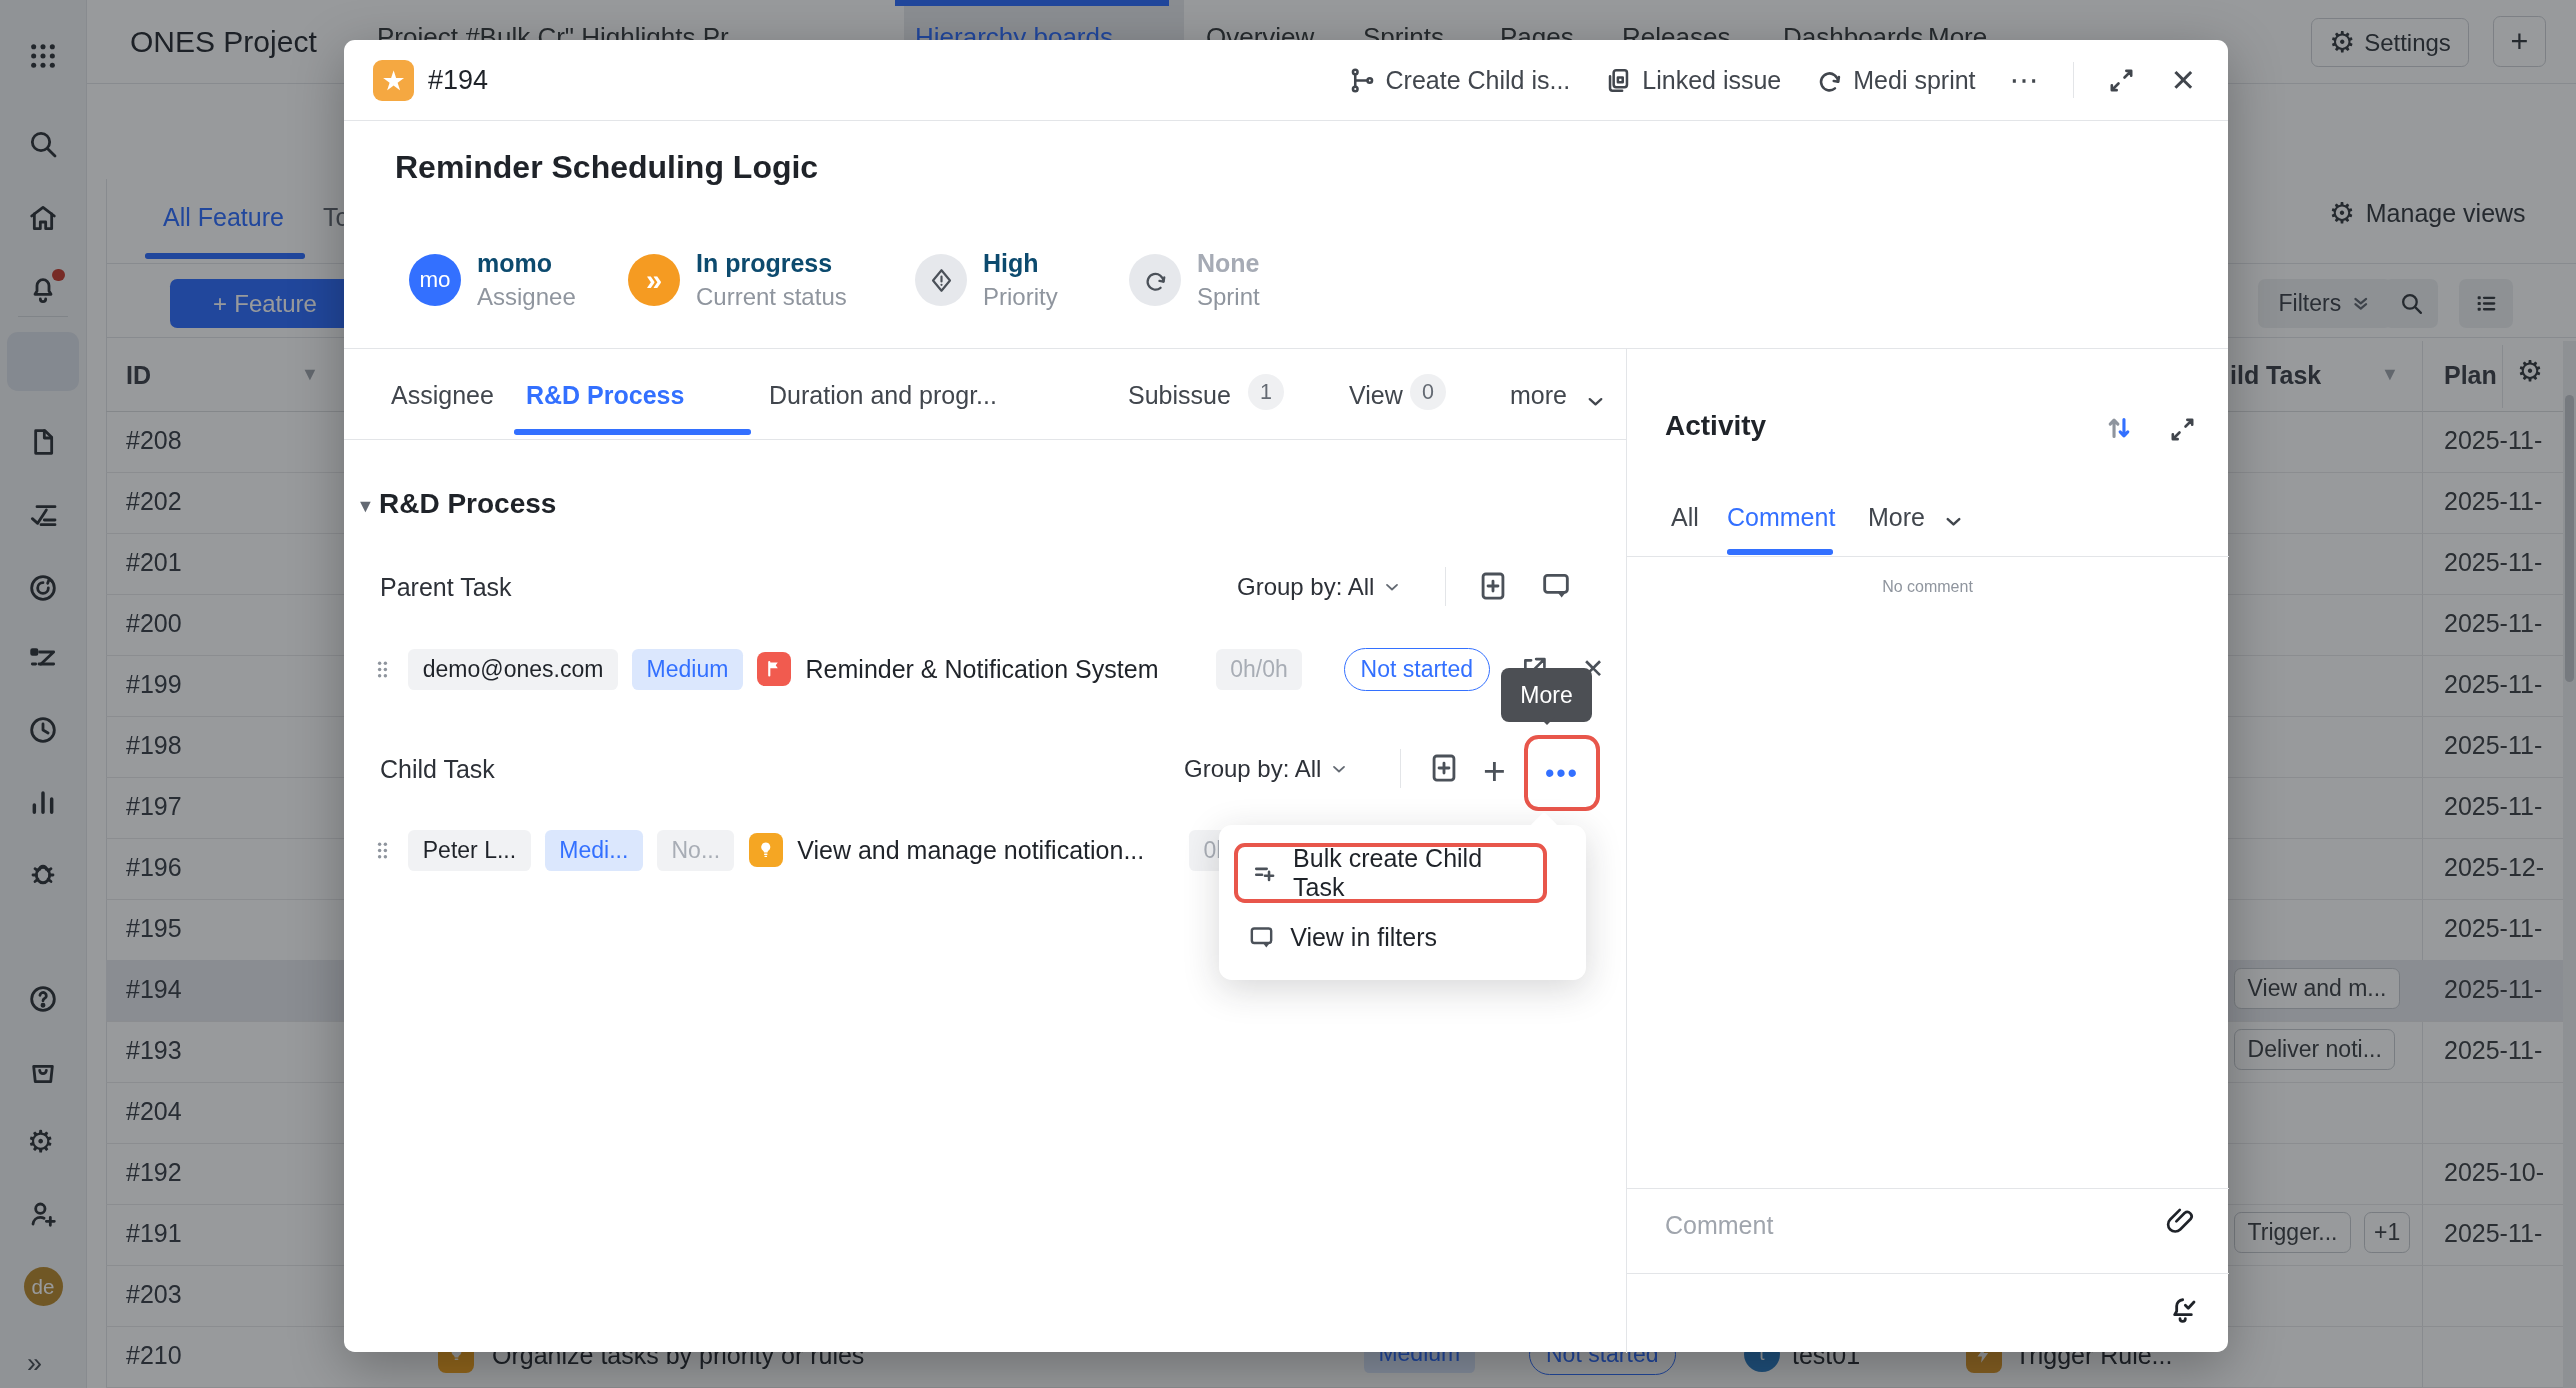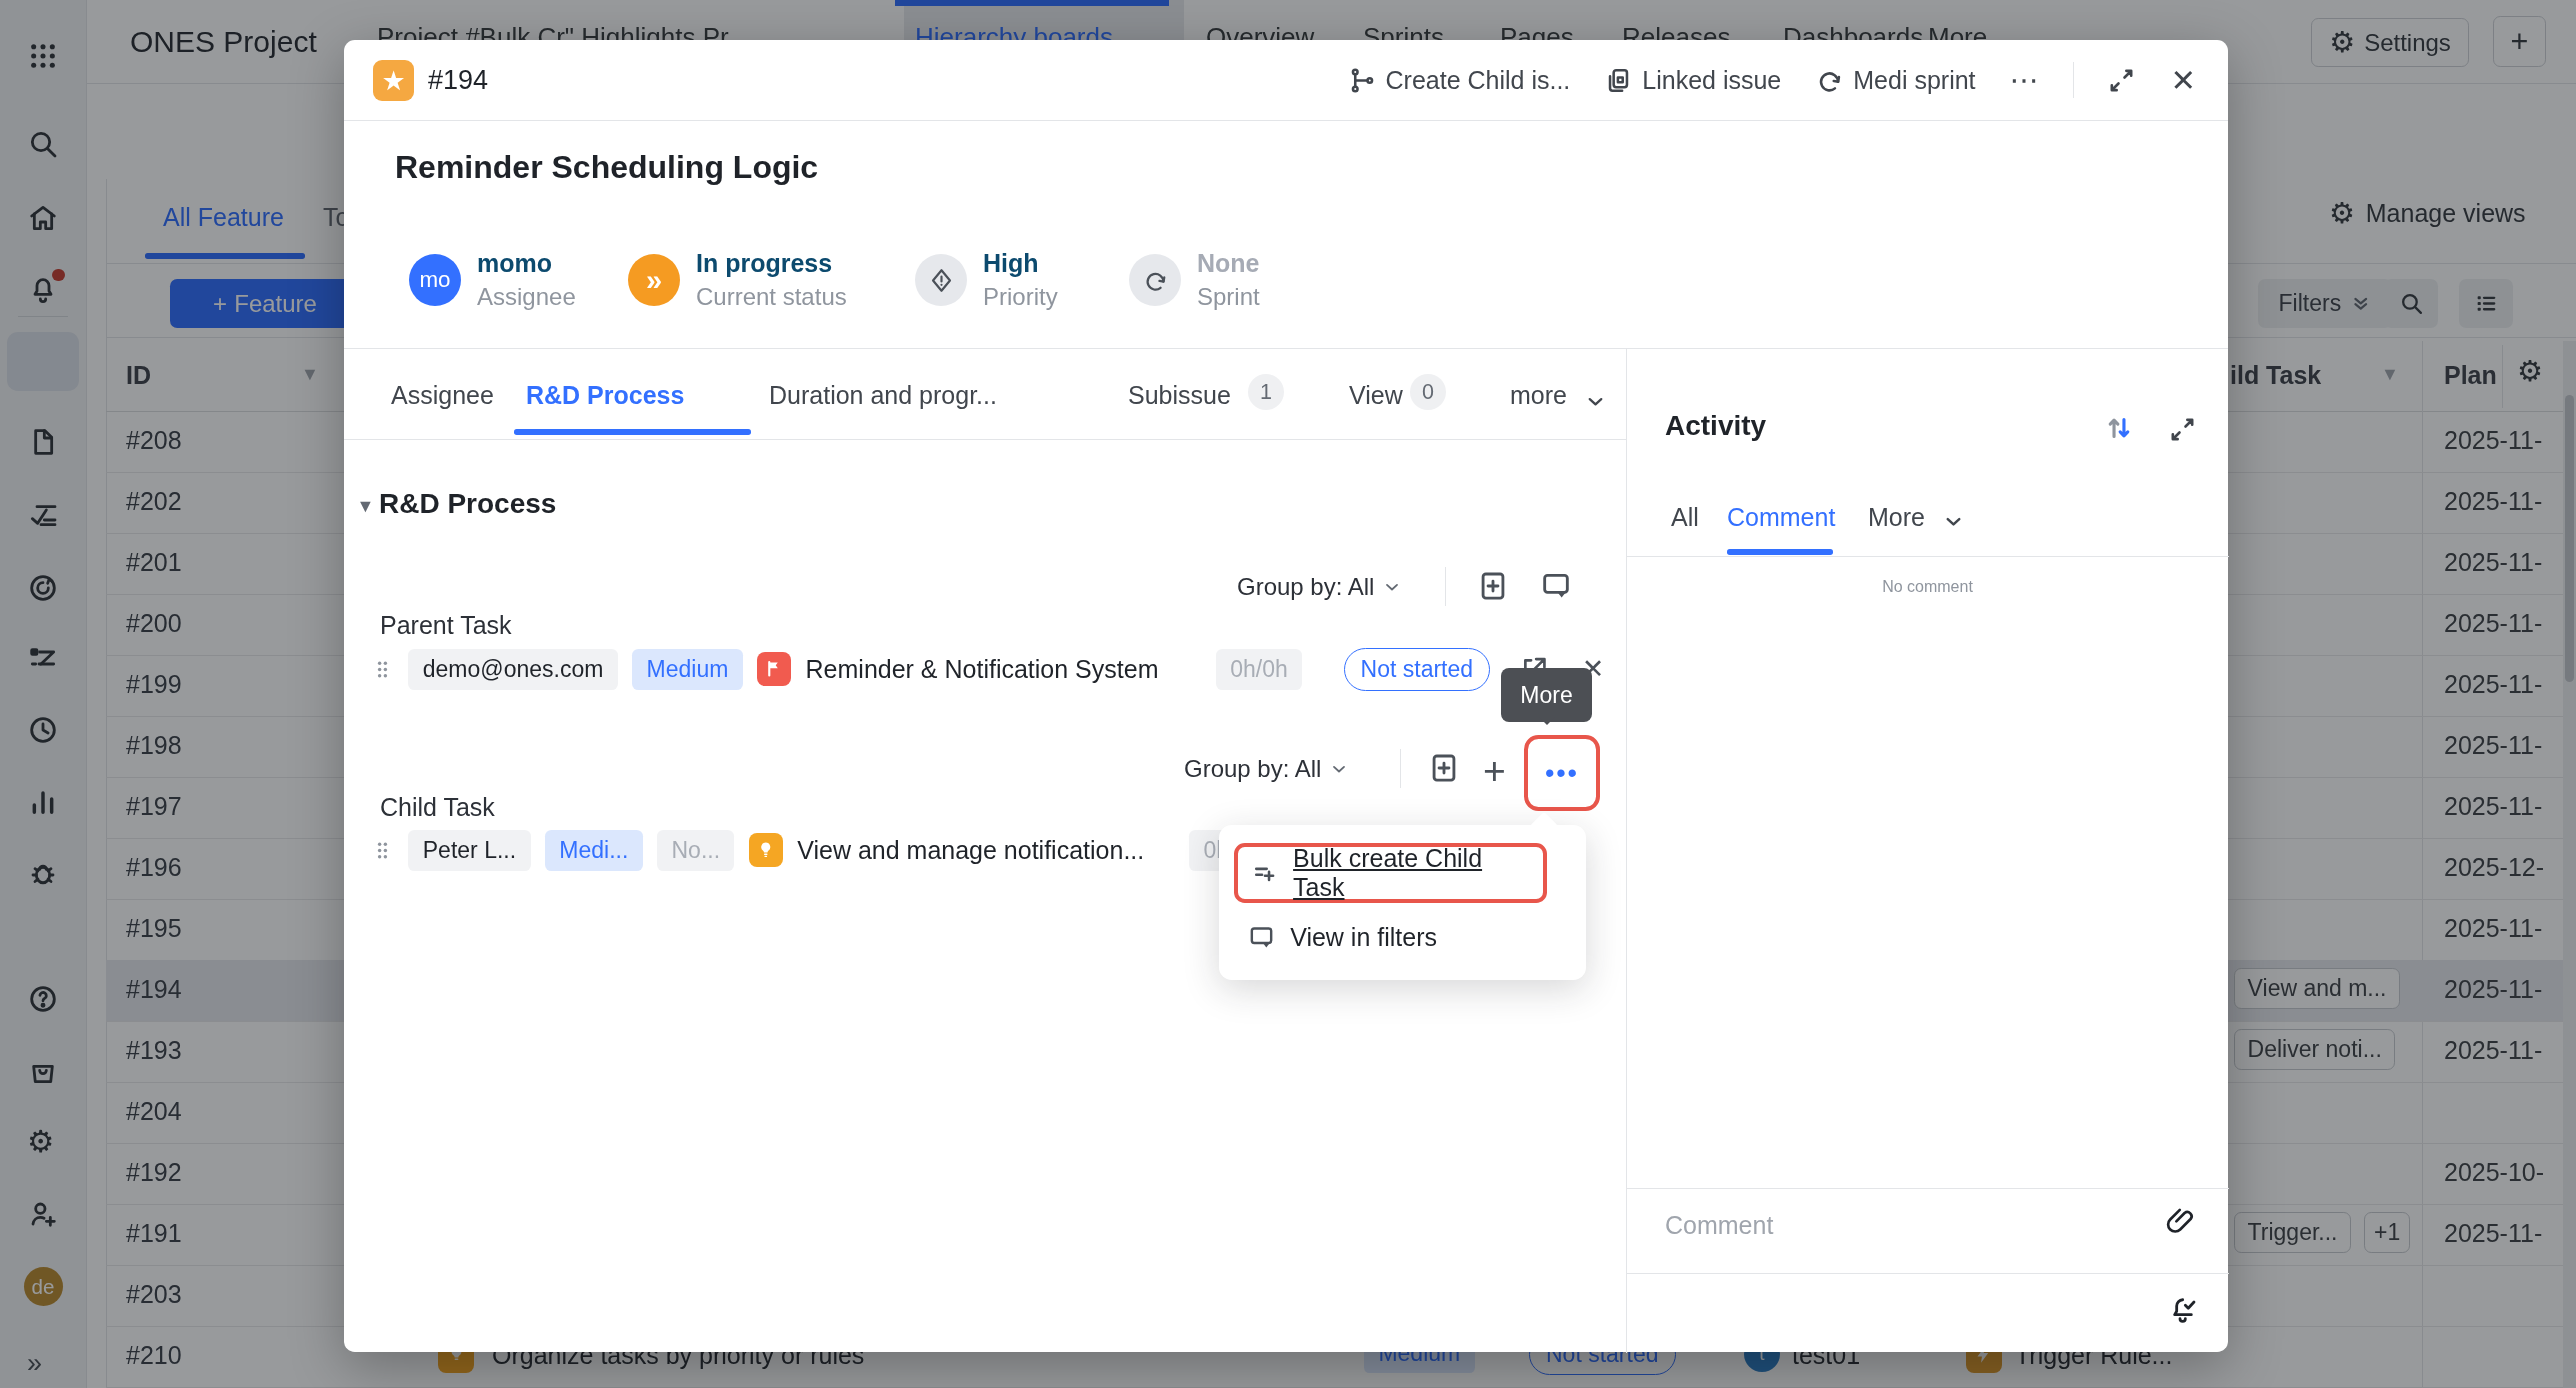--- a/index.html
+++ b/index.html
@@ -66,21 +66,21 @@
   .attr .v{font-size:25px;font-weight:700;color:#0c4a6e;line-height:1.15;}
   .attr .v.dim{color:#a6abb5;font-weight:600;}
   .attr .l{font-size:24px;color:#8f959e;margin-top:5.4px;}
   .mtab{position:absolute;top:341px;font-size:25px;color:#41464d;}
   .mtab.active{color:#3370ff;font-weight:600;}
   .badge-num{position:absolute;top:334px;width:36px;height:36px;border-radius:50%;background:#eff0f2;color:#646a73;
     font-size:21.5px;display:flex;align-items:center;justify-content:center;}
   .tab-underline{position:absolute;left:170px;top:389px;width:237px;height:6.3px;background:#3370ff;border-radius:2.7px;}
   .sec-title{position:absolute;left:35px;top:448px;font-size:28px;font-weight:600;color:#1f2329;}
   .sec-caret{position:absolute;left:12.6px;top:456px;font-size:18px;color:#646a73;}
-  .grp-label{font-size:25px;color:#2d3138;font-weight:500;margin-top:38px;}
+  .grp-label{font-size:25px;color:#2d3138;font-weight:500;}
   .groupby{display:flex;align-items:center;gap:7.2px;font-size:24px;color:#2d3138;}
   .task-row{position:absolute;left:27px;display:flex;align-items:center;gap:14.4px;height:54px;}
   .gpill{background:#f1f2f4;border-radius:6.3px;font-size:23px;color:#1f2329;display:flex;align-items:center;padding:0 14.4px;height:41px;white-space:nowrap;}
   .gpill.dim{color:#a8adb5;}
   .bpill{background:#dbe7fd;border-radius:6.3px;font-size:23px;color:#3370ff;display:flex;align-items:center;padding:0 14.4px;height:41px;}
   .opill{border:1.8px solid #3370ff;border-radius:23px;font-size:23px;color:#3370ff;display:flex;align-items:center;padding:0 16px;height:41px;background:#fff;}
   .task-title{font-size:25px;color:#1f2329;white-space:nowrap;}
   .task-badge{width:34px;height:34px;border-radius:8px;display:flex;align-items:center;justify-content:center;flex:none;}
   .tooltip{position:absolute;left:1157px;top:628px;width:91px;height:54px;background:#4c4f54;border-radius:8px;color:#fff;
     font-size:23px;display:flex;align-items:center;justify-content:center;z-index:5;}
@@ -607,21 +607,21 @@
             <path d="M12 4a5 5 0 0 1 2.9 9.1c-.5.4-.9 1-.9 1.6v.3h-4v-.3c0-.6-.4-1.2-.9-1.6A5 5 0 0 1 12 4z"></path>
             <rect x="10" y="16.2" width="4" height="1.6" rx="0.8"></rect>
             <rect x="10.5" y="18.7" width="3" height="1.4" rx="0.7"></rect>
           </svg>
       </span>
       <span class="task-title">View and manage notification...</span>
       <span class="gpill dim" style="margin-left:30.5px;">0h</span>
     </div>
 
     <div class="popup">
-      <div class="menu-item red-ring" style="top:18px;width:280px;text-decoration:underline;">
+      <div class="menu-item red-ring" style="top:18px;width:280px;">
         <svg viewBox="0 0 24 24" fill="none" stroke="#4b5159" stroke-width="2.2" stroke-linecap="round">
             <path d="M4.5 8h9M4.5 13h5M15.5 10.5v7M12 14h7"></path>
           </svg>
         <span>Bulk create Child Task</span>
       </div>
       <div class="menu-item" style="top:86px;width:296px;">
         <svg viewBox="0 0 24 24" fill="none" stroke="#4b5159" stroke-width="2" stroke-linecap="round" stroke-linejoin="round">
             <rect x="4" y="4.5" width="16" height="12" rx="2"></rect>
             <path d="M13.5 17l2.5 3.2L18.5 17z" fill="#4b5159" stroke="none"></path>
           </svg>

